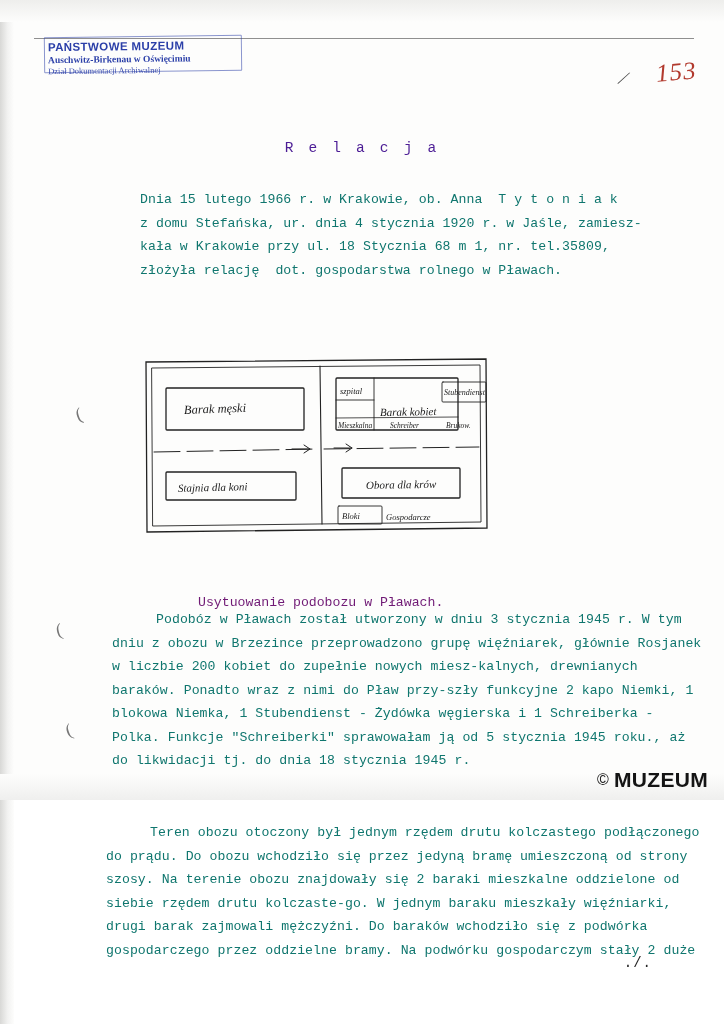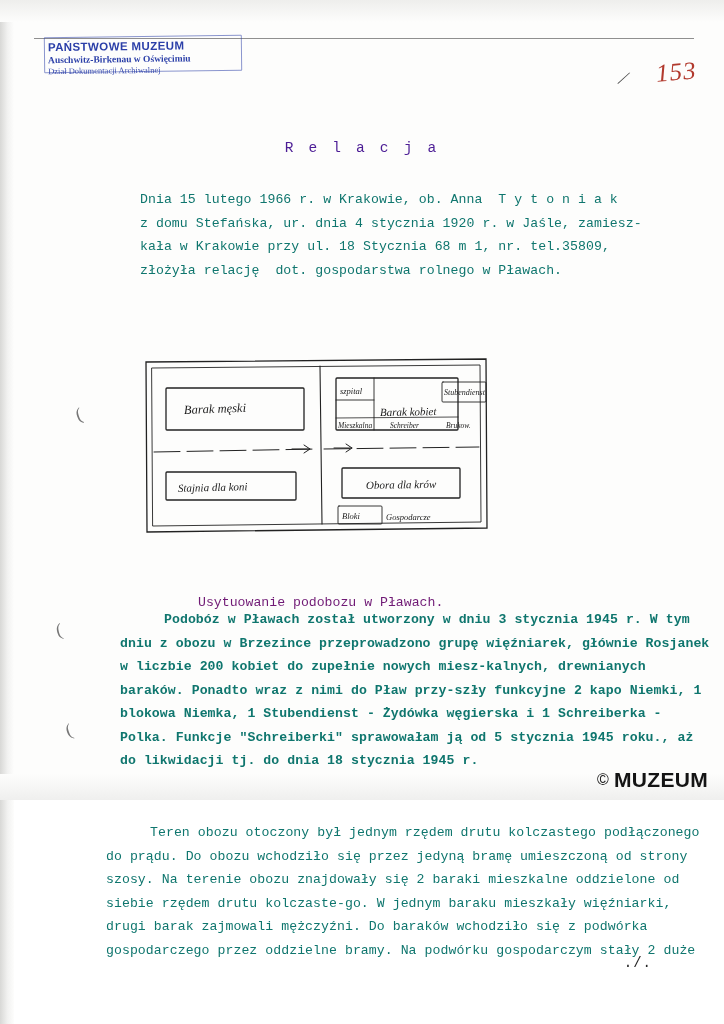--- a/index.html
+++ b/index.html
@@ -120,21 +120,21 @@
   .para {
     position: absolute;
     font-family: "Liberation Mono", monospace;
     font-size: 13.2px;
     line-height: 23.5px;
     color: #0f766e;
     letter-spacing: 0.05px;
     white-space: pre-wrap;
   }
   .para.p-head { left: 140px; top: 188px; width: 560px; }
-  .para.p1 { left: 120px; top: 608px; width: 595px; font-weight: bold; }
+  .para.p1 { left: 112px; top: 608px; width: 595px; }
   .para.p2 { left: 106px; top: 788px; width: 600px; margin-top: 33px; }
 
   .indent { display: inline-block; width: 44px; }
 
   
   .diagram-wrap {
     position: absolute;
     left: 142px; top: 356px;
     width: 348px; height: 190px;
   }

